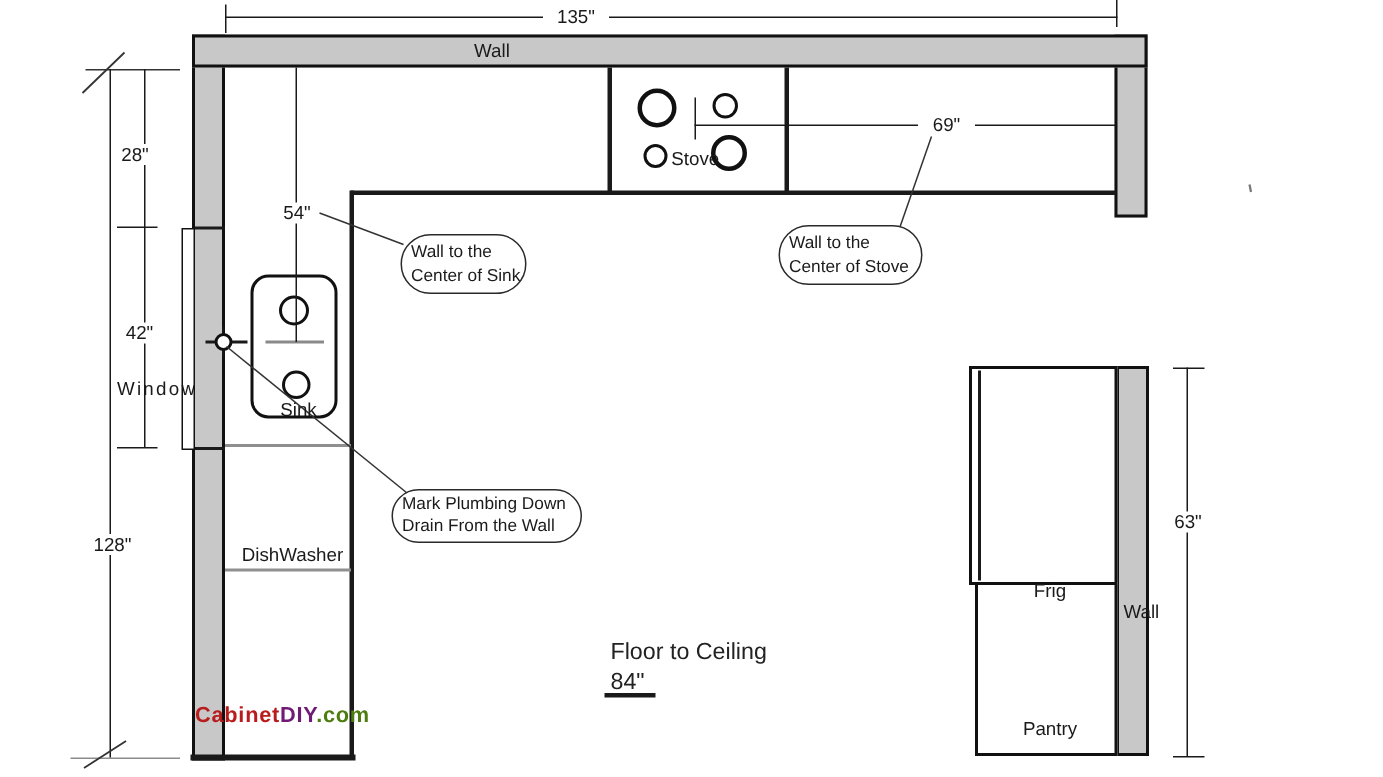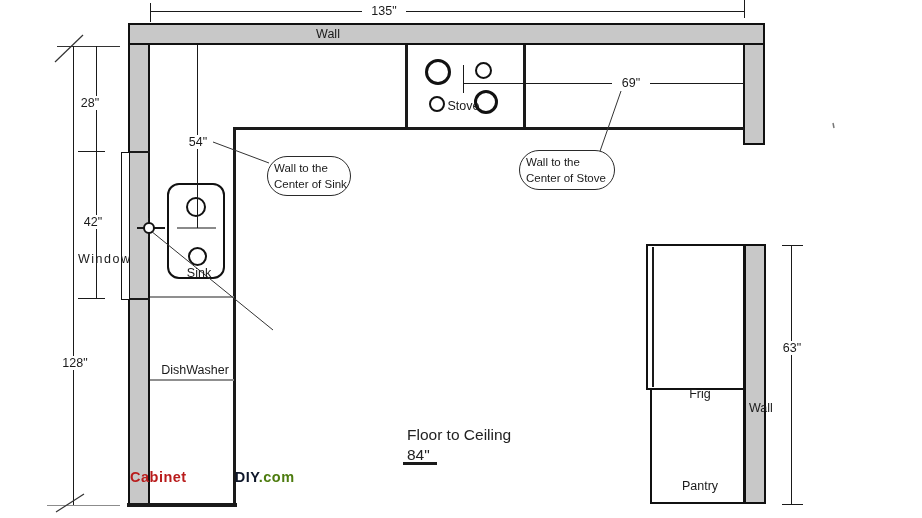--- a/index.html
+++ b/index.html
@@ -108,22 +108,26 @@
   </svg>
 
   <div class="abs callout" style="left:267px;top:156px;width:70px;">
     <div>Wall to the</div>
     <div>Center of Sink</div>
   </div>
   <div class="abs callout" style="left:519px;top:150px;width:82px;">
     <div>Wall to the</div>
     <div>Center of Stove</div>
   </div>
+  <div class="abs callout" style="left:261px;top:326px;width:113px;line-height:15px;padding:2px 6px;">
+    <div>Mark Plumbing Down</div>
+    <div>Drain From the Wall</div>
+  </div>
 
   <div class="abs ftc z3" style="left:407px;top:426px;">Floor to Ceiling</div>
   <div class="abs ftc z3" style="left:407px;top:446px;">84"</div>
   <div class="abs blk z3" style="left:403px;top:462px;width:34px;height:2.5px;"></div>
 
   <div class="abs wm" style="left:130px;top:469px;">
-    <span style="color:#b91c1c;">Cabinet</span><span style="color:#0f172a;margin-left:48px;">DIY</span><span style="color:#4d7c0f;">.com</span>
+    <span style="color:#b91c1c;">Cabinet</span><span style="color:#701a75;">DIY</span><span style="color:#4d7c0f;">.com</span>
   </div>
 
 </div>
 
 </body></html>

